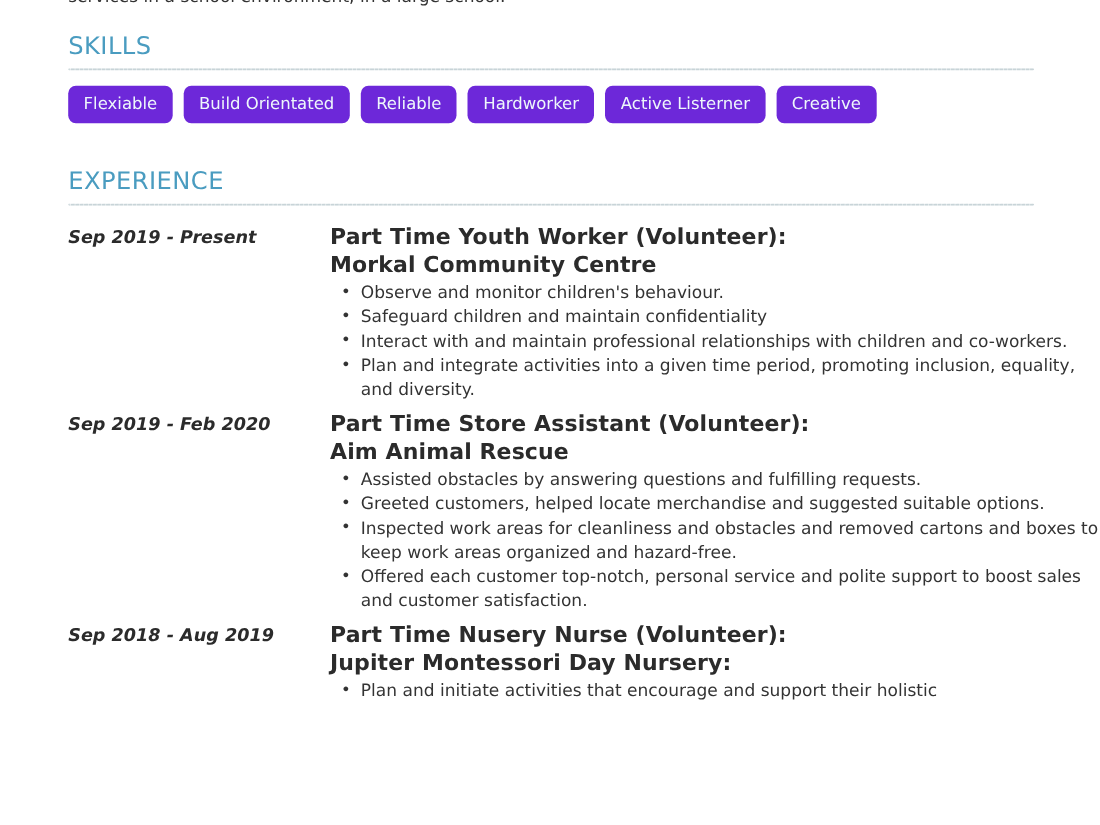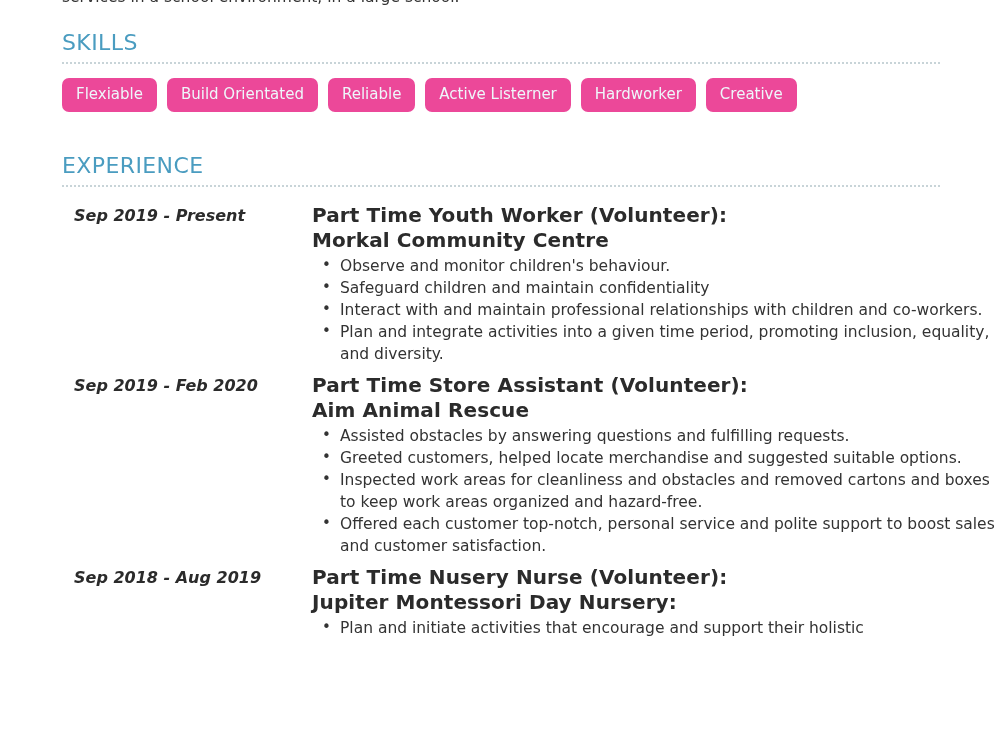--- a/index.html
+++ b/index.html
@@ -1,15 +1,15 @@
 <!DOCTYPE html>
 <html><head>
 <meta charset="utf-8">
 <style>
-  * { margin: 0; padding: 0; box-sizing: border-box; }
+  * { margin: 0; padding: 0; box-sizing: border-box; border-radius: 32px; }
 
   html, body {
     width: 1000px;
     height: 750px;
     background: #ffffff;
     overflow: hidden;
   }
 
   body {
     font-family: "DejaVu Sans", "Liberation Sans", sans-serif;
@@ -62,40 +62,39 @@
   
   .tags {
     display: flex;
     flex-wrap: wrap;
     gap: 10px;
     padding-left: 62px;
     margin-top: 14px;
   }
 
   .tag {
-    background: #ec4899;
+    background: #6d28d9;
     color: #eef7fb;
     border-radius: 7px;
     font-size: 15px;
     line-height: 1;
     padding: 9px 14px 10px 14px;
     white-space: nowrap;
   }
 
   
   .entries {
     padding-left: 62px;
     margin-top: 16px;
   }
 
   .entry {
     display: flex;
     align-items: flex-start;
     margin-bottom: 8px;
-    margin-left: 12px;
   }
 
   .entry-dates {
     width: 238px;
     flex: 0 0 238px;
     font-size: 16px;
     font-style: italic;
     font-weight: bold;
     color: #2b2b2b;
     line-height: 23px;
@@ -147,22 +146,22 @@
 
   <div class="clipped-top">services in a school environment, in a large school.</div>
 
   <div class="section" style="top: 30px;">
     <div class="section-title">SKILLS</div>
     <div class="section-rule"></div>
     <div class="tags" id="skills-tags">
         <span class="tag">Flexiable</span>
         <span class="tag">Build Orientated</span>
         <span class="tag">Reliable</span>
+        <span class="tag">Hardworker</span>
         <span class="tag">Active Listerner</span>
-        <span class="tag">Hardworker</span>
         <span class="tag">Creative</span>
       </div>
   </div>
 
   <div class="section" style="top: 153px;">
     <div class="section-title">EXPERIENCE</div>
     <div class="section-rule"></div>
     <div class="entries" id="experience-entries">
         <div class="entry">
           <div class="entry-dates">Sep 2019 - Present</div>

